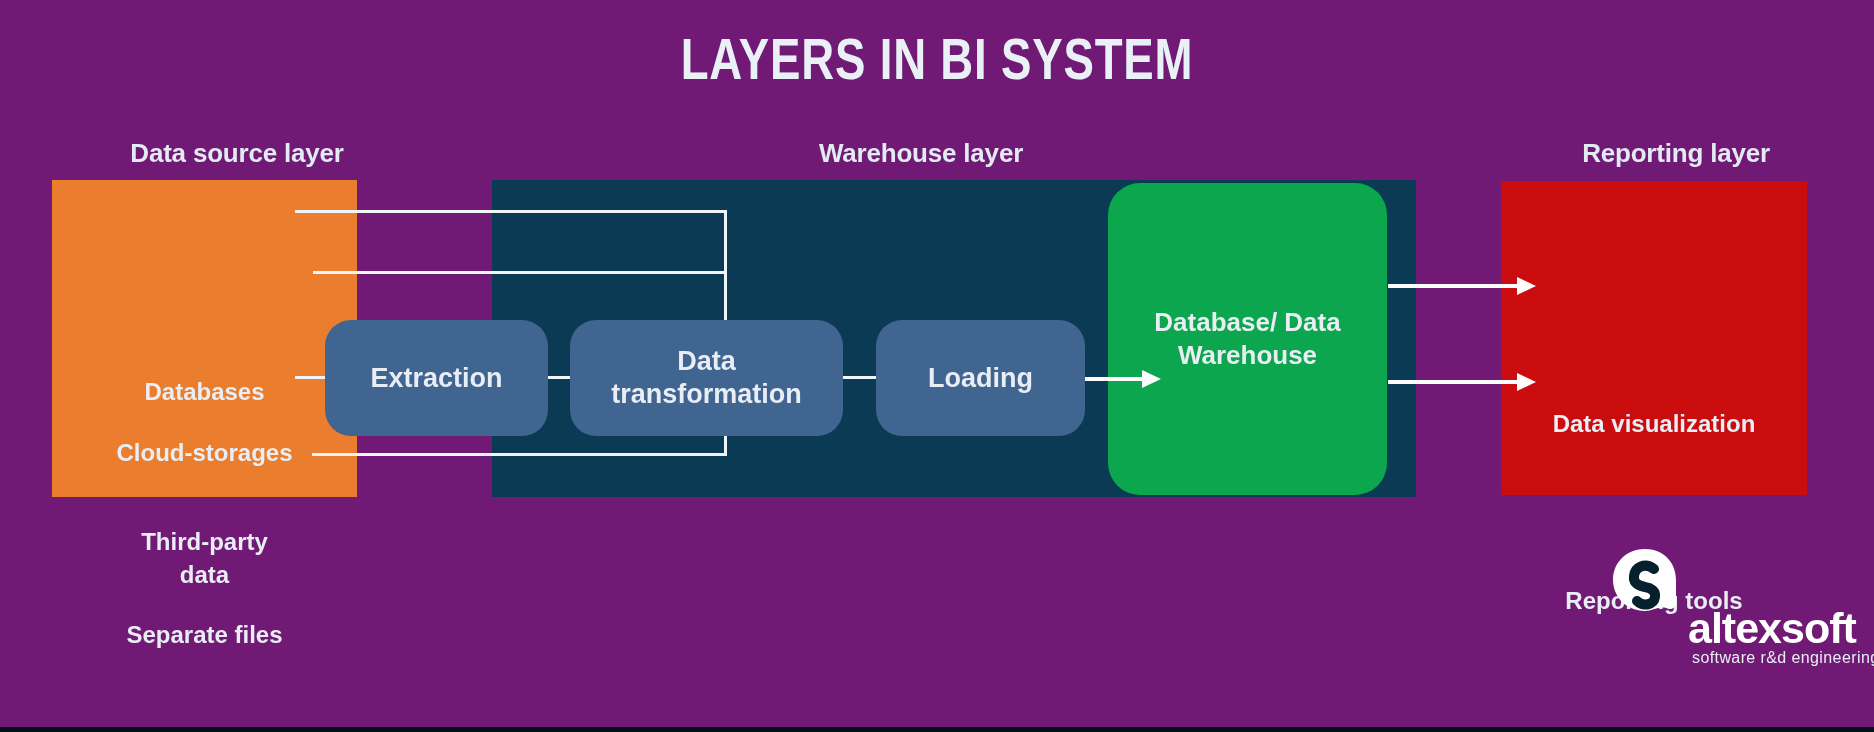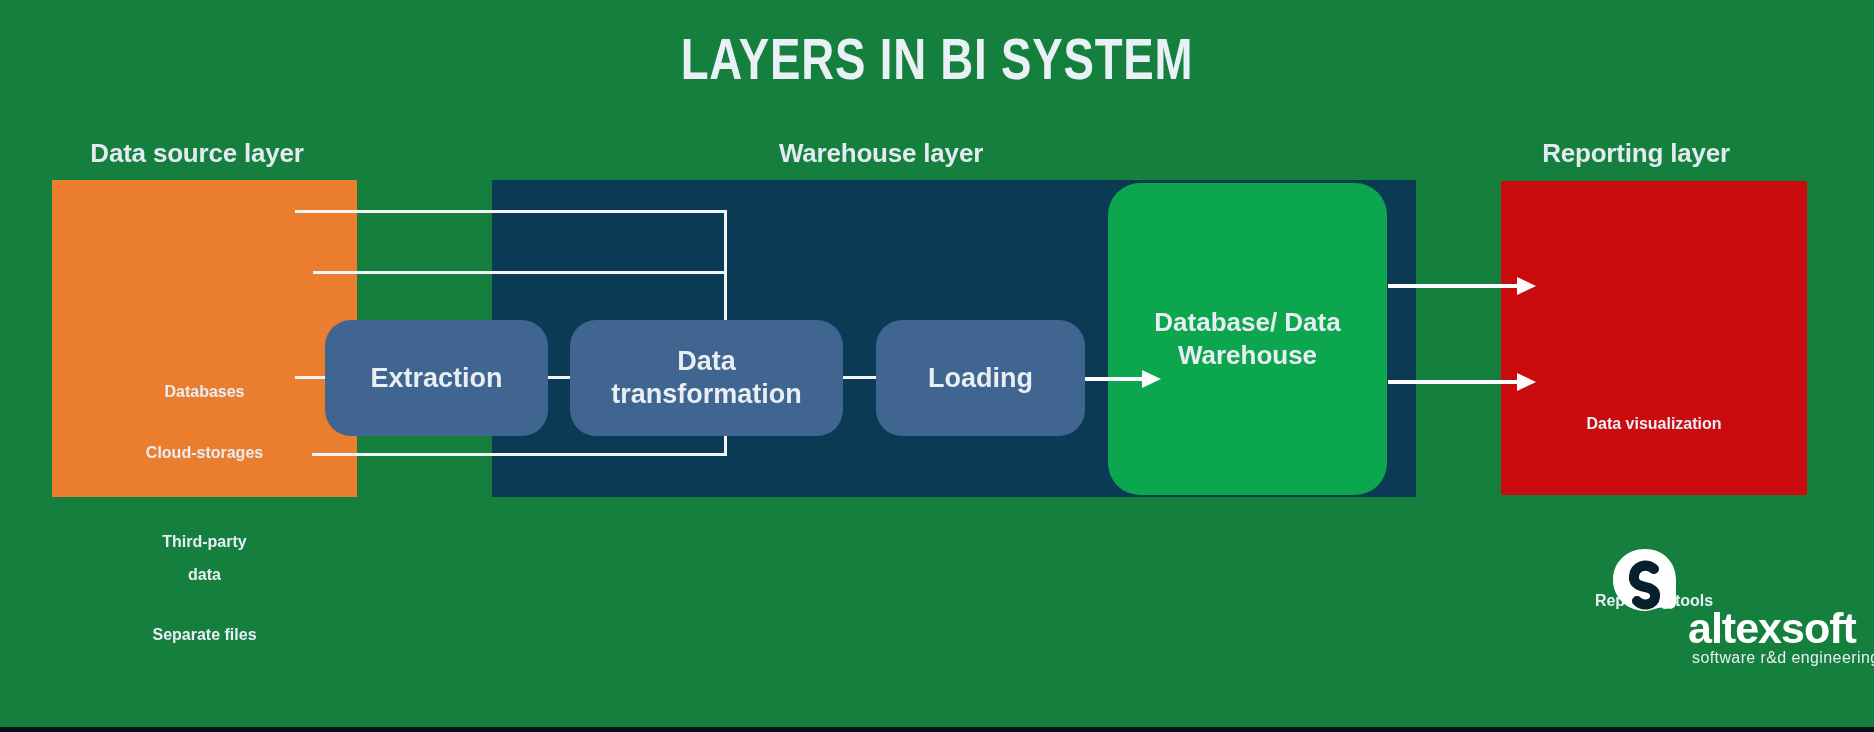--- a/index.html
+++ b/index.html
@@ -1,51 +1,51 @@
 <!DOCTYPE html>
 <html><head>
 <meta charset="utf-8">
 <style>
   html,body{margin:0;padding:0;background:#06202e;}
   .canvas{
     position:relative;width:1874px;height:732px;overflow:hidden;
-    background:#15803d;
+    background:#701a75;
     font-family:"Liberation Sans", sans-serif;
     color:#e9eef5;
   }
   .title{
     position:absolute;left:0;right:0;top:26px;height:62px;
     text-align:center;font-size:57px;font-weight:700;color:#e9f0f6;
     transform:scaleX(0.80);letter-spacing:1px;white-space:nowrap;
   }
   .layer-label{
     position:absolute;top:139px;height:28px;line-height:28px;
     font-size:26px;font-weight:700;color:#e2eaf2;white-space:nowrap;
-    transform:translateX(-50%);letter-spacing:-0.2px;
+    transform:translateX(-50%);letter-spacing:-0.2px;margin-left:40px;
   }
   .panel{position:absolute;left:492px;top:180px;width:924px;height:317px;background:#0a3a54;}
   .src-box{position:absolute;left:52px;top:180px;width:305px;height:317px;background:#eb7e2e;}
   .rep-box{position:absolute;left:1501px;top:181px;width:306px;height:314px;background:#ca0c0e;}
   .store-box{
     position:absolute;left:1108px;top:183px;width:279px;height:312px;
     background:#0ba64e;border-radius:32px;z-index:3;
     display:flex;align-items:center;justify-content:center;text-align:center;
     font-size:26px;font-weight:600;line-height:33px;
   }
   .step{
     position:absolute;top:320px;height:116px;background:#3f6590;border-radius:26px;z-index:3;
     display:flex;align-items:center;justify-content:center;text-align:center;
     font-size:27px;font-weight:600;line-height:34px;
   }
   .step.ext{left:325px;width:223px;}
   .step.trans{left:570px;width:273px;}
   .step.load{left:876px;width:209px;}
   .item{
     position:absolute;left:0;width:100%;text-align:center;
-    font-size:16px;font-weight:600;line-height:26px;white-space:nowrap;
+    font-size:24px;font-weight:600;line-height:26px;white-space:nowrap;
   }
   .ml{white-space:pre-line;line-height:33px;}
   .line{position:absolute;background:#f2f5f7;z-index:2;}
   .shaft{position:absolute;background:#fdfdfd;height:4px;z-index:4;}
   .head{
     position:absolute;width:0;height:0;z-index:4;
     border-top:9px solid transparent;border-bottom:9px solid transparent;
     border-left:19px solid #fdfdfd;
   }
   .logo{position:absolute;left:1608px;top:546px;width:262px;height:124px;z-index:2;}

